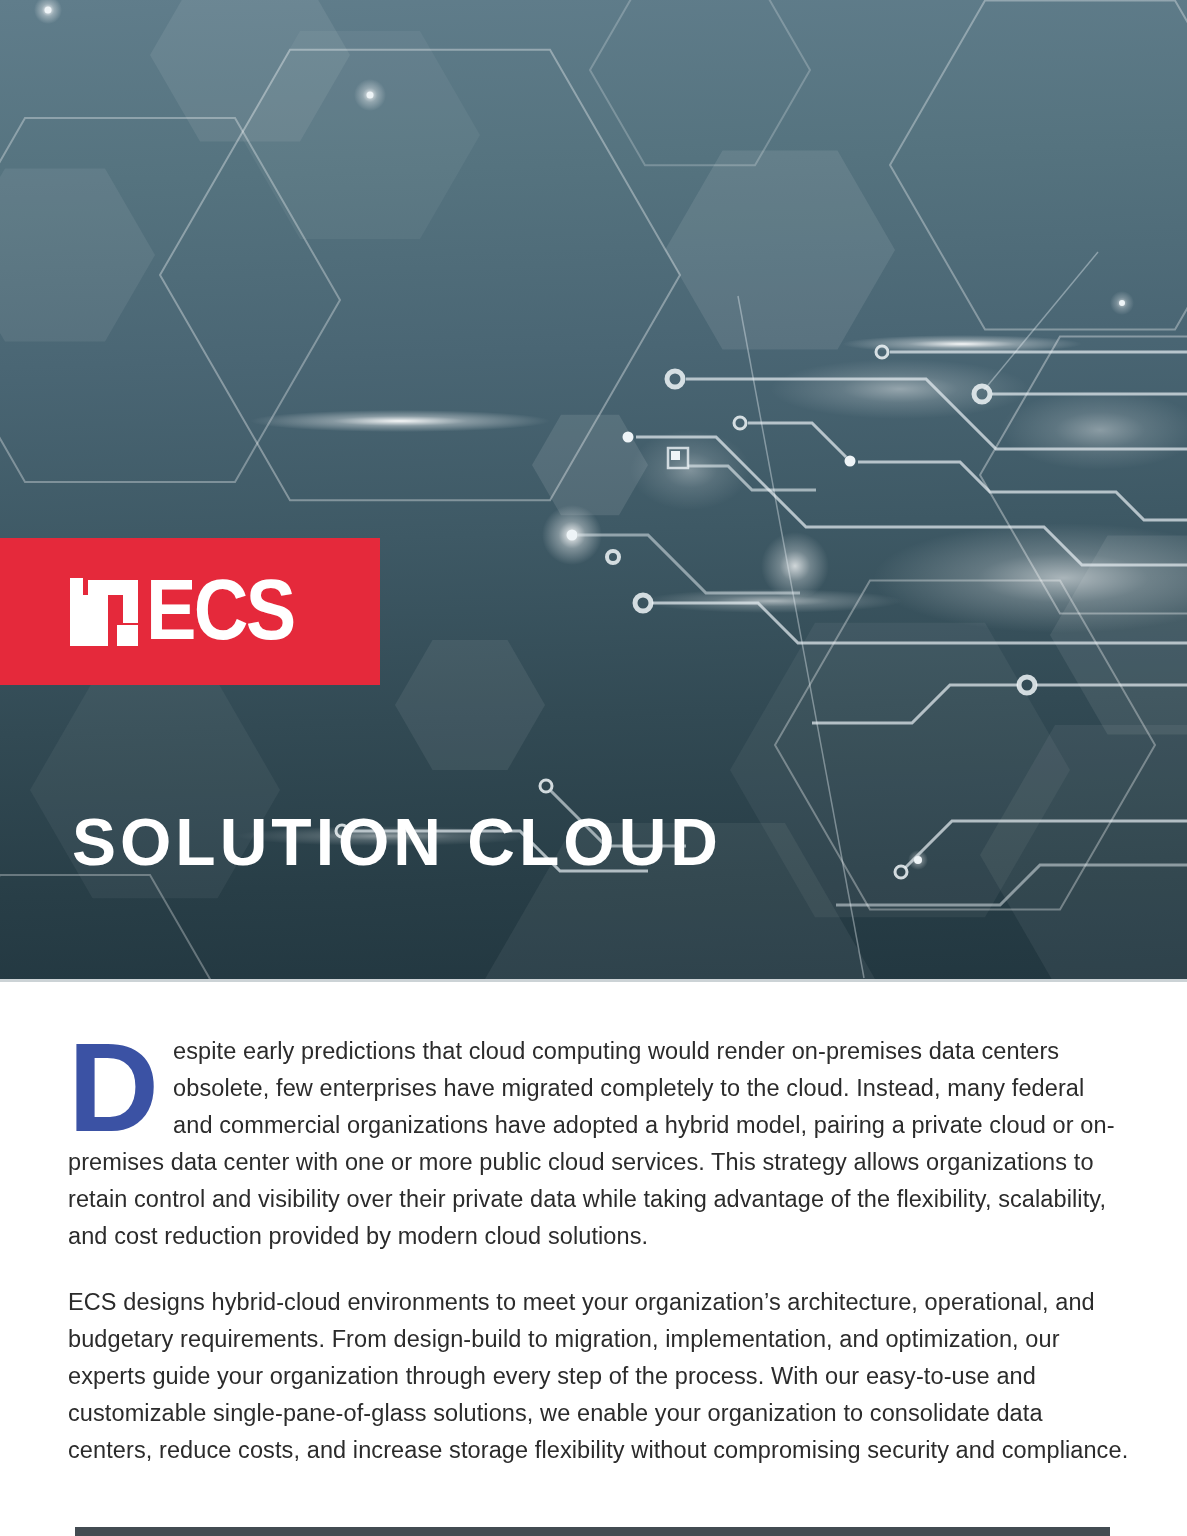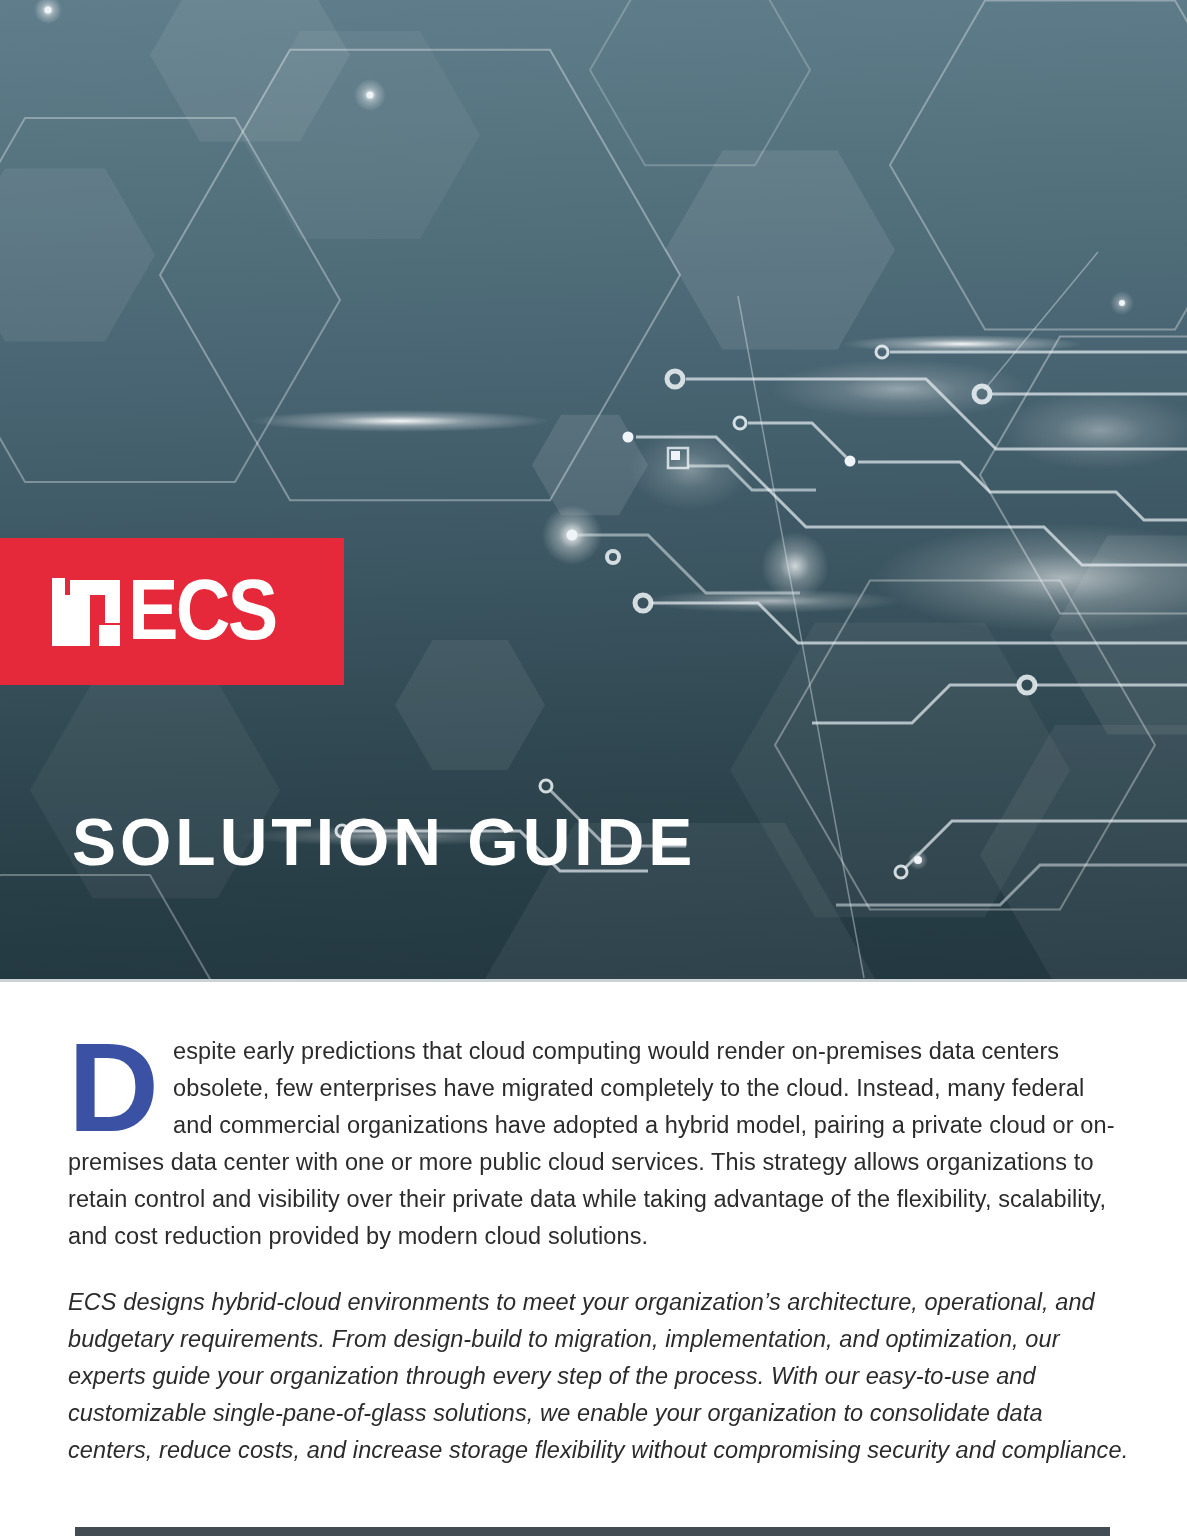--- a/index.html
+++ b/index.html
@@ -13,21 +13,21 @@
     position:absolute;left:0;top:0;width:1187px;height:979px;overflow:hidden;
     background:linear-gradient(178deg,
       #607d8b 0%, #55737f 18%, #4a6674 36%, #3e5965 54%,
       #324a54 72%, #283e47 88%, #223740 100%);
     border-bottom:3px solid #ccd3d6;
   }
   .hero-decor{position:absolute;left:0;top:0;width:1187px;height:982px;display:block;}
 
   
   .logo-banner{
-    position:absolute;left:0;top:538px;width:344px;height:147px;
+    position:absolute;left:0;top:538px;width:380px;height:147px;
     background:#e5293b;display:flex;align-items:center;justify-content:center;
     gap:8px;padding-left:4px;box-sizing:border-box;
   }
   .logo-mark{width:68px;height:68px;flex:0 0 auto;}
   .logo-word{
     display:inline-block;color:#ffffff;font-weight:bold;font-size:86px;
     line-height:1;letter-spacing:-3px;transform:scaleX(.88);transform-origin:left center;
     margin-top:-6px;
   }
 
@@ -40,21 +40,21 @@
     position:absolute;left:72px;top:809px;color:#ffffff;
     font-size:66px;font-weight:700;letter-spacing:4px;line-height:1;white-space:nowrap;
   }
 
   
   .content{
     position:absolute;left:0;top:982px;width:1187px;height:554px;background:#ffffff;
     padding:51px 58px 0 68px;box-sizing:border-box;color:#2b2b2b;
   }
   .content p{margin:0;font-size:23.5px;line-height:37px;letter-spacing:.1px;}
-  .p2{margin-top:29px !important;font-style:italic;}
+  .p2{margin-top:29px !important;}
   .dropcap{
     float:left;color:#3b52a4;font-weight:bold;
     font-size:126px;line-height:96px;margin:7px 14px 0 0;
   }
 
   .footer-bar{
     position:absolute;left:75px;bottom:0;width:1035px;height:9px;background:#434c52;
   }
 </style>
 </head>
@@ -177,21 +177,21 @@
           <rect x="0" y="0" width="13" height="17"></rect>
           <rect x="0" y="17" width="38" height="51"></rect>
           <rect x="18" y="2" width="50" height="15"></rect>
           <rect x="53" y="17" width="15" height="28"></rect>
           <rect x="47" y="47" width="21" height="21"></rect>
         </g>
       </svg>
       <span class="logo-word">ECS</span>
     </div>
 
-    <div class="cover-title">SOLUTION GUIDE</div>
+    <div class="cover-title">SOLUTION CLOUD</div>
   </div>
 
   <div class="content">
     <p>
       <span class="dropcap">D</span><span>espite early predictions that cloud computing would render on-premises data centers obsolete, few enterprises have migrated completely to the cloud. Instead, many federal and commercial organizations have adopted a hybrid model, pairing a private cloud or on-premises data center with one or more public cloud services. This strategy allows organizations to retain control and visibility over their private data while taking advantage of the flexibility, scalability, and cost reduction provided by modern cloud solutions.</span>
     </p>
     <p class="p2">ECS designs hybrid-cloud environments to meet your organization’s architecture, operational, and budgetary requirements. From design-build to migration, implementation, and optimization, our experts guide your organization through every step of the process. With our easy-to-use and customizable single-pane-of-glass solutions, we enable your organization to consolidate data centers, reduce costs, and increase storage flexibility without compromising security and compliance.</p>
   </div>
 
   <div class="footer-bar"></div>

